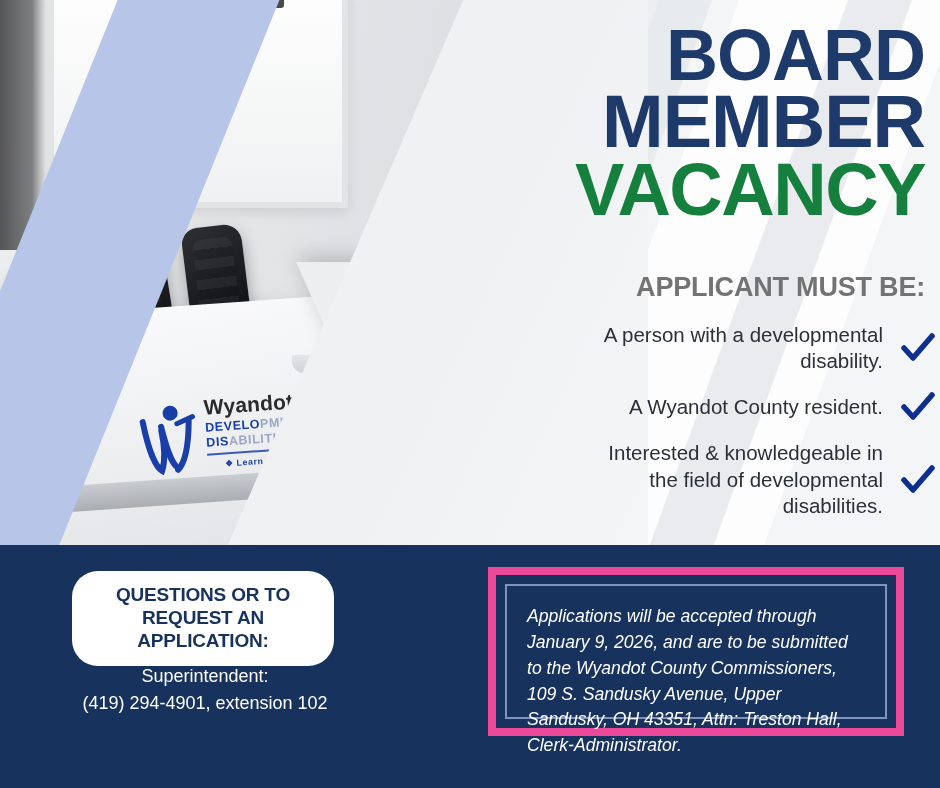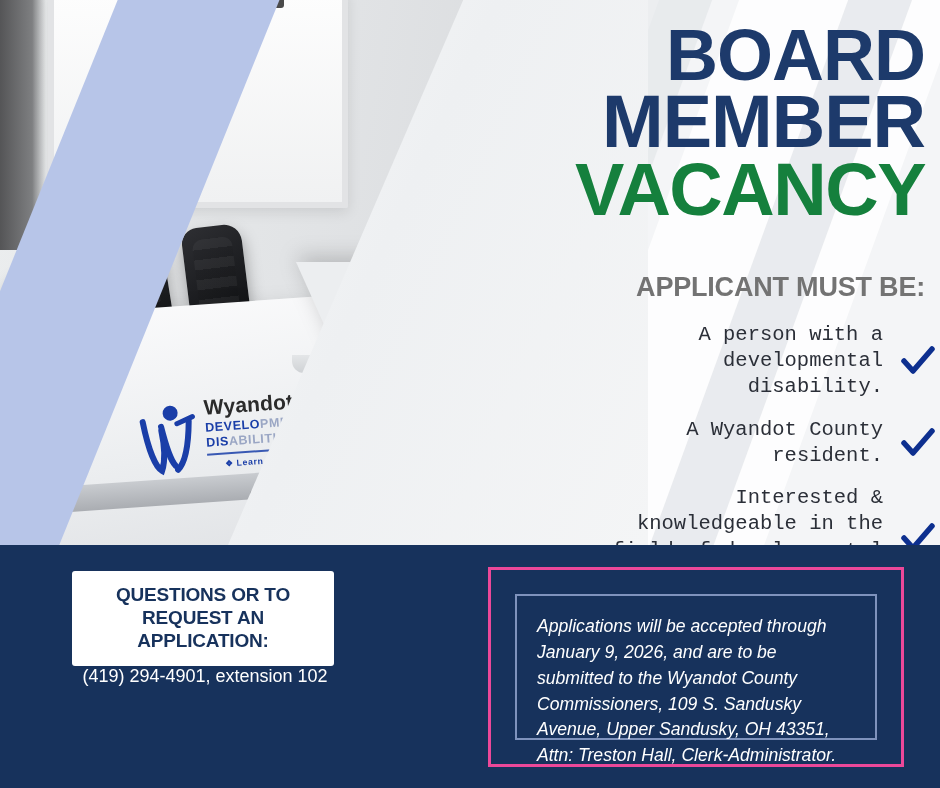--- a/index.html
+++ b/index.html
@@ -184,58 +184,58 @@
   .hl1 { font-size:72px; }
   .hl2 { font-size:74px; }
   .hl3 { font-size:74px; color:#15803d; letter-spacing:-1.5px;}
   .subhead {
     position:absolute; left:455px; top:272px; width:470px;
     text-align:right;
     font-size:27px; font-weight:900; color:#737373; letter-spacing:-.2px;
   }
 
   .bullets {
-    position:absolute; left:560px; top:322px; width:375px;font-family:Liberation Mono, monospace;
+    position:absolute; left:560px; top:322px; width:375px;
   }
   .bullet {
     display:flex; align-items:center; justify-content:flex-end;
     gap:18px; margin-bottom:16px;
   }
   .bullet-text {
     text-align:right; font-size:20.5px; color:#2b2f38; line-height:1.28;
     max-width:280px;
   }
   .check {
     flex:0 0 auto; width:34px;height:34px; color:#0d2f8f;
   }
 
   
   .bottom {
     position:absolute; left:0; top:545px; width:940px; height:243px;
     background:#17325c;
   }
   .qbox {
     position:absolute; left:72px; top:26px; width:262px;
-    background:#fff; border-radius:3px;
+    background:#fff; border-radius:26px;
     padding:12px 10px 13px;
     text-align:center;
   }
   .qbox-text {
     font-size:19px; font-weight:900; color:#17325c; line-height:1.22;
     letter-spacing:-.2px;
   }
   .contact {
     position:absolute; left:40px; top:118px; width:330px;
     text-align:center; color:#ffffff; font-size:18px; line-height:1.52;
   }
 
   .appbox {
-    position:absolute; left:488px; top:22px; width:416px; height:200px;
-    border:3px solid #ec4899;
-    padding:24px;
+    position:absolute; left:488px; top:22px; width:416px; height:169px;
+    border:8px solid #ec4899;
+    padding:9px;
   }
   .appbox-inner {
     width:100%; height:100%;
     border:2px solid #7f93bd;
     padding:18px 20px;
   }
   .appbox-text {
     color:#ffffff; font-size:17.6px; font-style:italic; line-height:1.47;
   }
 </style>
@@ -331,20 +331,21 @@
         </span>
       </div>
     </div>
   </div>
 
   <div class="bottom">
     <div class="qbox">
       <div class="qbox-text">QUESTIONS OR TO REQUEST AN APPLICATION:</div>
     </div>
     <div class="contact">
+      <div>Superintendent:</div>
       <div>(419) 294-4901, extension 102</div>
     </div>
 
     <div class="appbox">
       <div class="appbox-inner">
         <div class="appbox-text">Applications will be accepted through January 9, 2026, and are to be submitted to the Wyandot County Commissioners, 109 S. Sandusky Avenue, Upper Sandusky, OH 43351, Attn: Treston Hall, Clerk-Administrator.</div>
       </div>
     </div>
   </div>
 </div>

